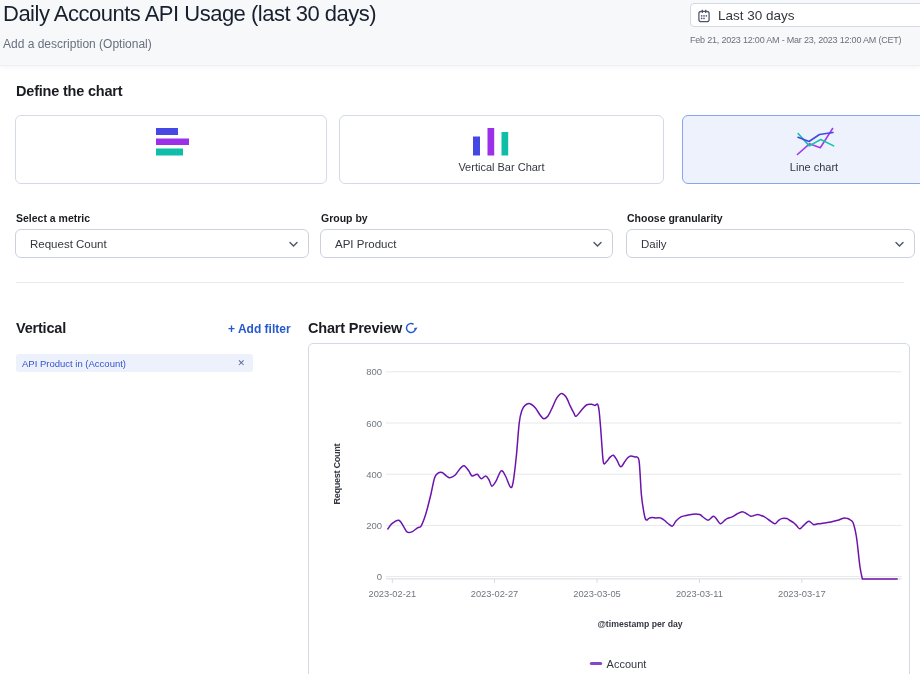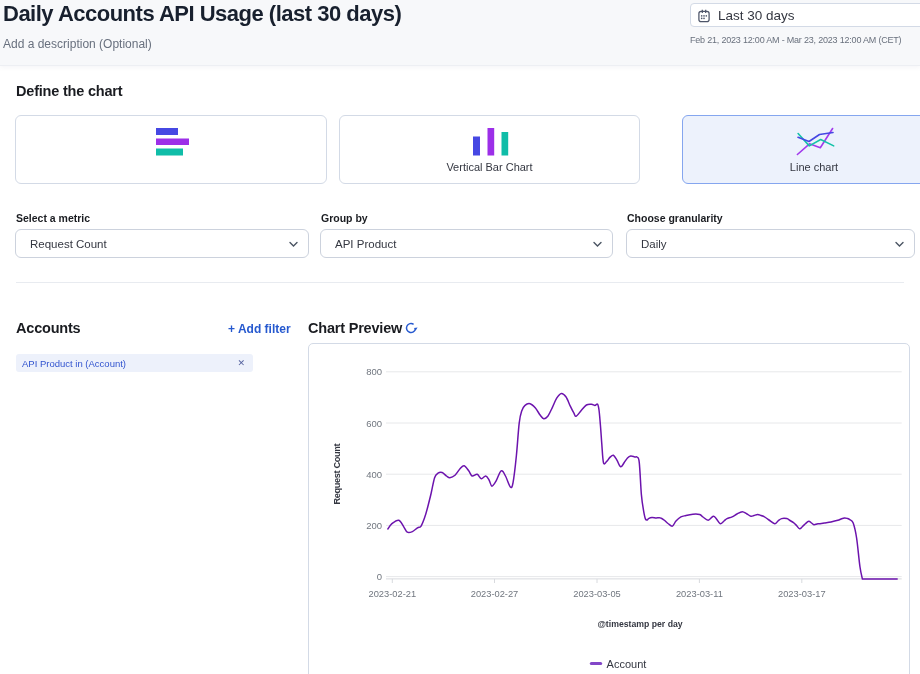--- a/index.html
+++ b/index.html
@@ -1,19 +1,19 @@
 <!DOCTYPE html>
 <html><head>
 <meta charset="utf-8">
 <style>
 * { margin:0; padding:0; box-sizing:border-box; }
 html,body { width:920px; height:674px; background:#fff; font-family:"Liberation Sans", sans-serif; overflow:hidden; position:relative; }
 .abs { position:absolute; }
 .hdr { left:0; top:0; width:920px; height:66px; background:#f7f8fa; border-bottom:1px solid #edeff3; box-shadow:0 2px 4px rgba(100,110,130,0.06); }
-.title { left:3px; top:1px; font-size:22px; font-weight:700; color:#18202e; letter-spacing:-0.5px; }
+.title { left:3px; top:1px; font-size:22px; font-weight:400; color:#18202e; letter-spacing:-0.5px; }
 .desc { left:3px; top:37px; font-size:12px; color:#68707e; }
 .datebox { left:690px; top:3px; width:240px; height:24px; background:#fff; border:1px solid #d3dae6; border-radius:4px; }
 .datetxt { left:27px; top:4px; font-size:13.5px; color:#343741; }
 .daterange { left:690px; top:35px; font-size:9px; color:#69707d; white-space:nowrap; letter-spacing:-0.2px; }
 .h2 { font-size:14.5px; font-weight:700; color:#1a1c21; letter-spacing:-0.2px; }
 .card { top:115px; height:69px; background:#fff; border:1px solid #d3dae6; border-radius:6px; }
 .card.sel { background:#edf2fc; border-color:#85a6ef; }
 .cardlbl { width:100%; text-align:center; top:44.5px; font-size:11px; color:#343741; }
 .lbl { font-size:10.5px; font-weight:700; color:#1a1c21; }
 .sel-box { top:229px; height:29px; border:1px solid #ccd2dd; border-radius:6px; background:#fff; }
@@ -50,21 +50,21 @@
 
 <div class="abs h2" style="left:16px;top:83px">Define the chart</div>
 
 <div class="abs card" style="left:15px;width:312px">
   <svg class="abs" style="left:139px;top:11px" width="34" height="30" viewBox="0 0 34 30">
     <rect x="1" y="1" width="22" height="7" fill="#4648e3"></rect>
     <rect x="1" y="11.5" width="34" height="6.5" fill="#9c2fe8"></rect>
     <rect x="1" y="21.5" width="27" height="7" fill="#10bda8"></rect>
   </svg>
 </div>
-<div class="abs card" style="left:339px;width:301px">
+<div class="abs card" style="left:339px;width:325px">
   <svg class="abs" style="left:132px;top:11px" width="37" height="30" viewBox="0 0 37 30">
     <rect x="1" y="9.5" width="7" height="19" fill="#4648e3"></rect>
     <rect x="15.5" y="1" width="6.7" height="27.5" fill="#9c2fe8"></rect>
     <rect x="29.5" y="5" width="6.7" height="23.5" fill="#10bda8"></rect>
   </svg>
   <div class="abs cardlbl">Vertical Bar Chart</div>
 </div>
 <div class="abs card sel" style="left:682px;width:264px">
   <svg class="abs" style="left:113px;top:11px" width="40" height="30" viewBox="0 0 40 30" fill="none" stroke-linecap="round" stroke-linejoin="round" stroke-width="1.6">
     <polyline points="1.4,27.5 13.5,16.8 24.3,20.7 36.6,1.5" stroke="#a23aec"></polyline>
@@ -92,21 +92,21 @@
 </div>
 <div class="abs sel-box" style="left:626px;width:289px">
   <div class="abs sel-txt">Daily</div>
   <svg class="abs chev" viewBox="0 0 9 9" fill="none" stroke="#4b5563" stroke-width="1.4" stroke-linecap="round">
       <polyline points="1,2.5 4.5,6 8,2.5"></polyline>
     </svg>
 </div>
 
 <div class="abs divider"></div>
 
-<div class="abs h2" style="left:16px;top:320px">Accounts</div>
+<div class="abs h2" style="left:16px;top:320px">Vertical</div>
 <div class="abs addfilter" style="left:228px;top:322px">+ Add filter</div>
 <div class="abs chip">
   <div class="abs chiptxt">API Product in (Account)</div>
   <div class="abs chipx">✕</div>
 </div>
 
 <div class="abs h2" style="left:308px;top:320px">Chart Preview</div>
 <svg class="abs" style="left:405px;top:321px" width="14" height="14" viewBox="0 0 14 14" fill="none">
   <path d="M10.43 7.78 A4.5 4.5 0 1 1 8.58 3.31" stroke="#2659cf" stroke-width="1.5"></path>
   <path d="M8.9 6.9 L12.6 6.6 L10.7 9.6 Z" fill="#2659cf"></path>

